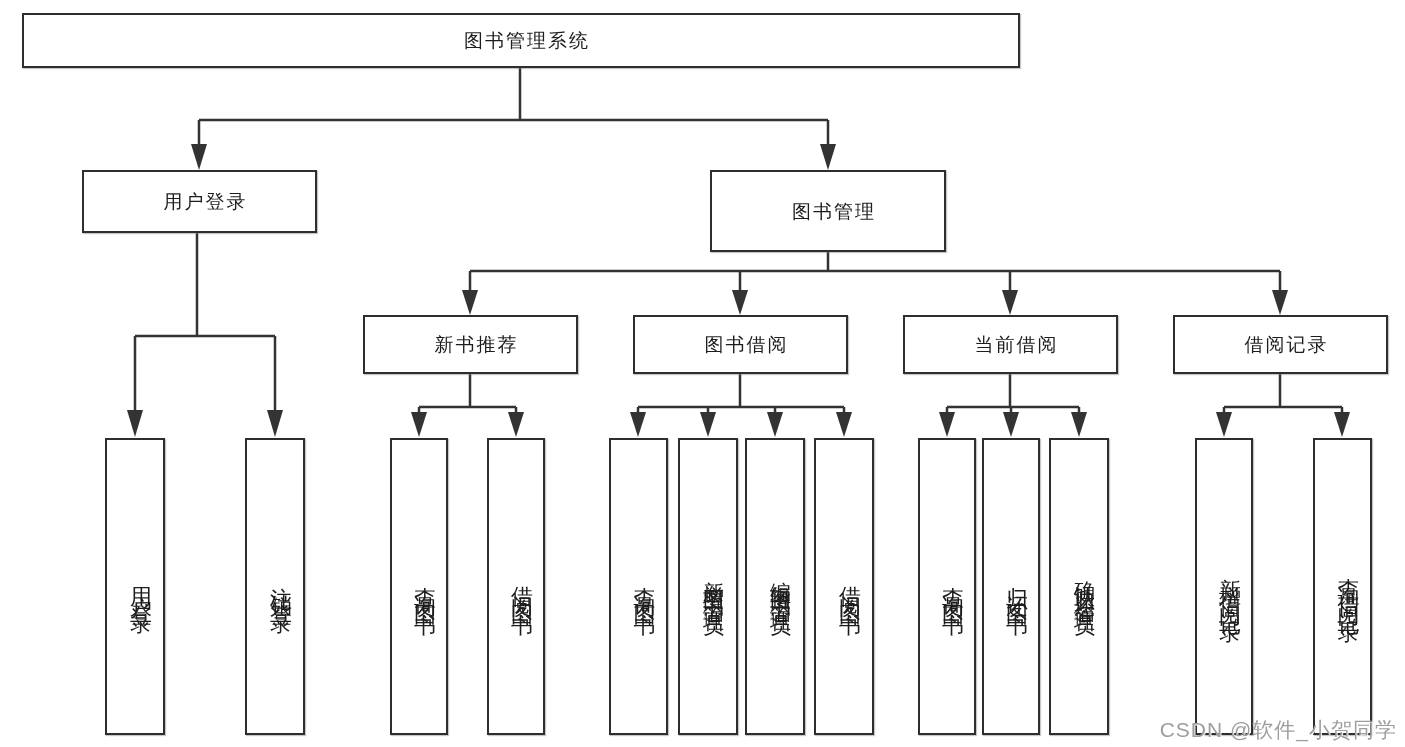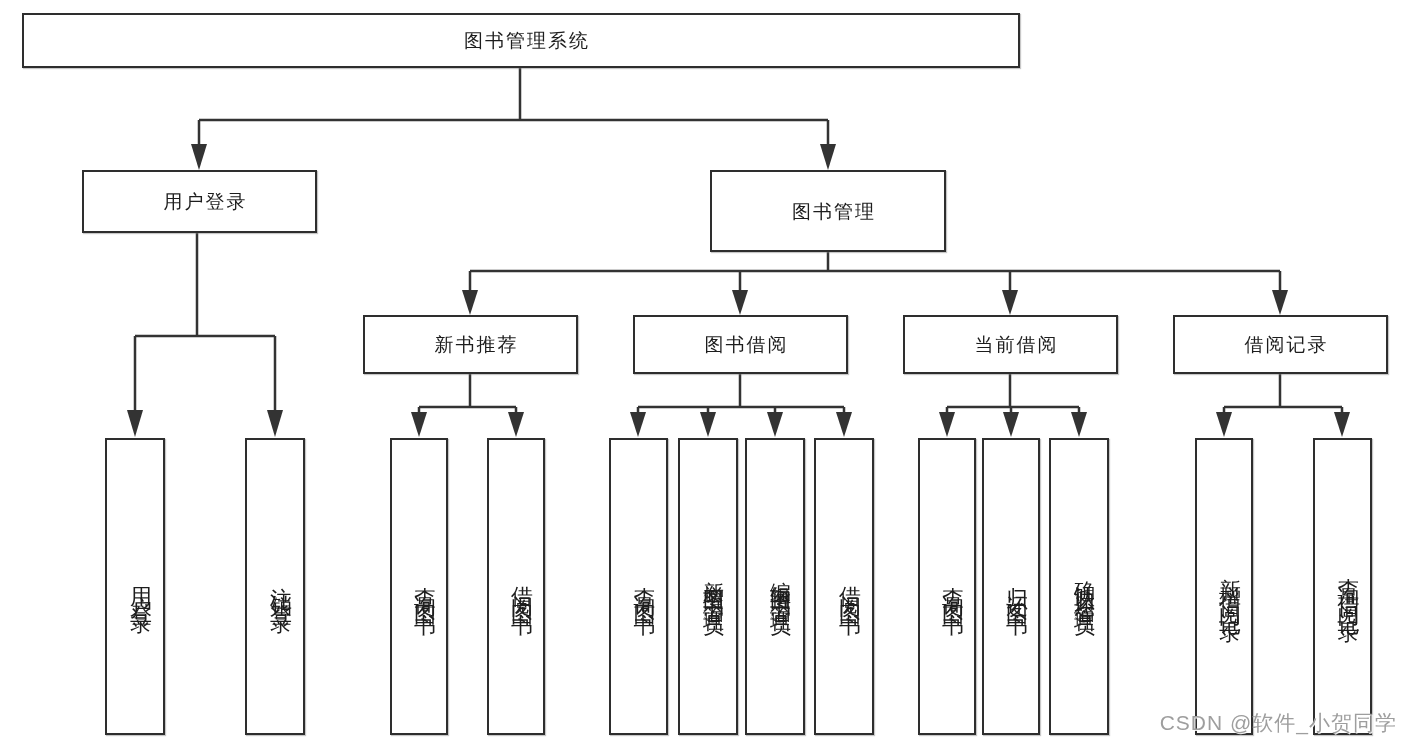--- a/index.html
+++ b/index.html
@@ -60,21 +60,21 @@
     font-size:22px;
     letter-spacing:9px;
   }
   .node.v.long{
     font-size:21px;
     letter-spacing:5px;
   }
   .watermark{
     position:absolute;
     right:8px;
-    bottom:10px;
+    bottom:3px;
     font-size:21px;
     letter-spacing:1px;
     color:var(--watermark-color);
     text-shadow:1px 1px 0 rgba(255,255,255,0.9);
     white-space:nowrap;
   }
 </style>
 </head>
 <body>
 

